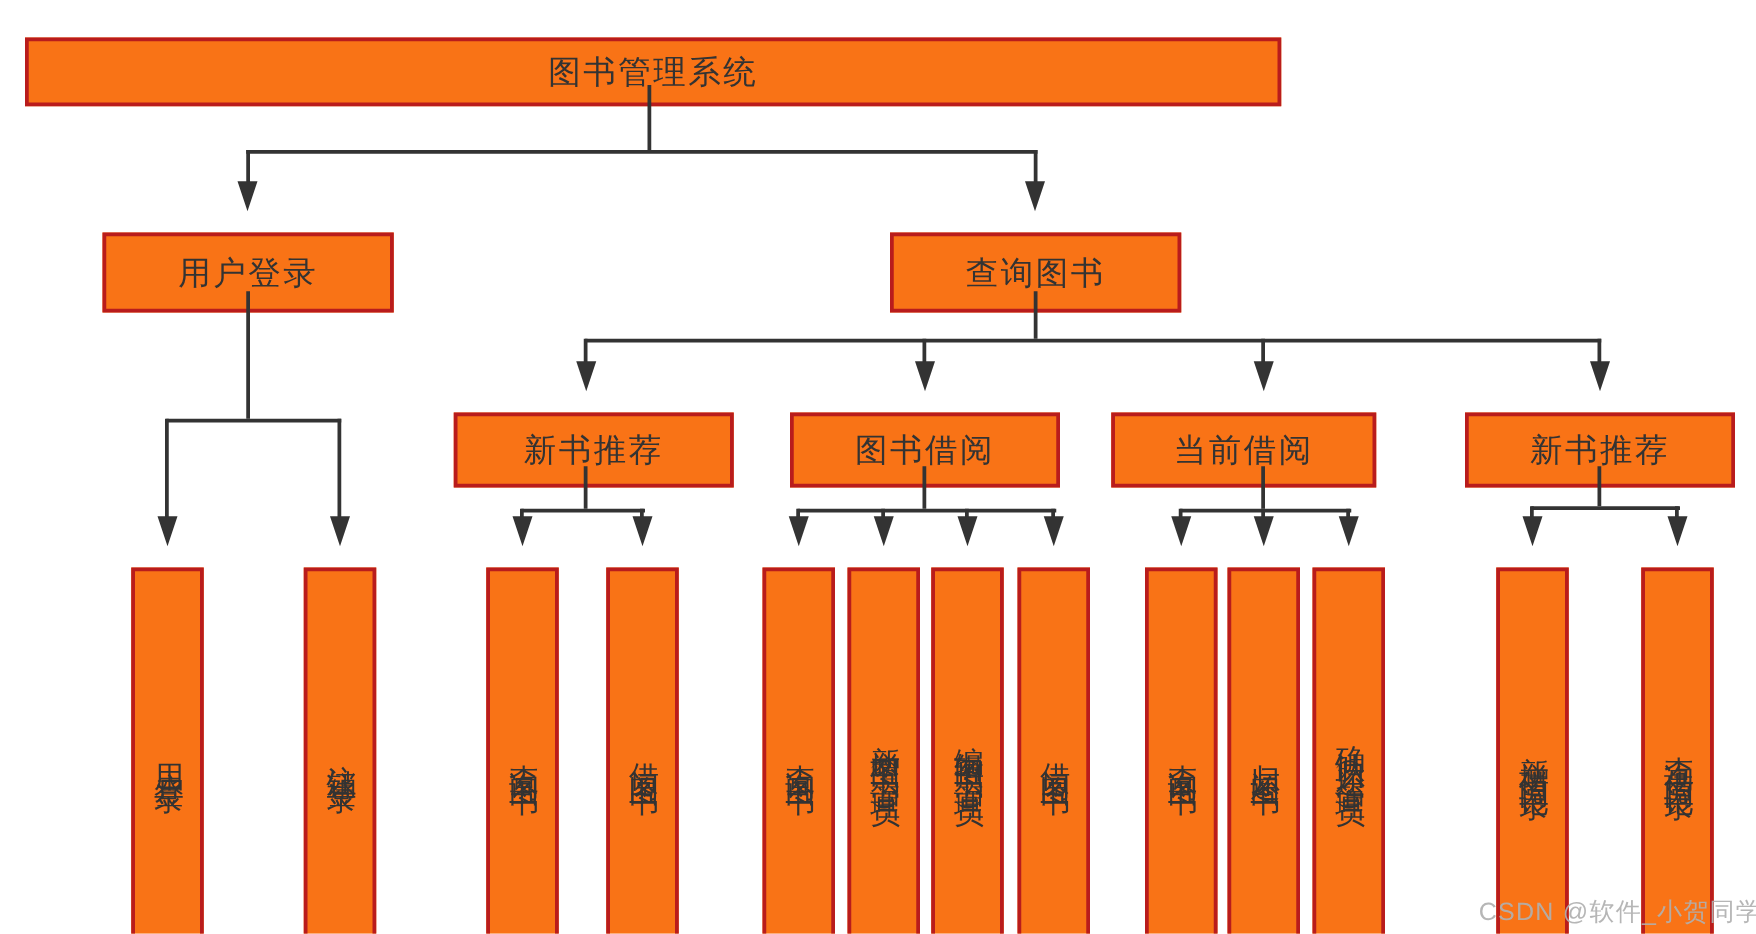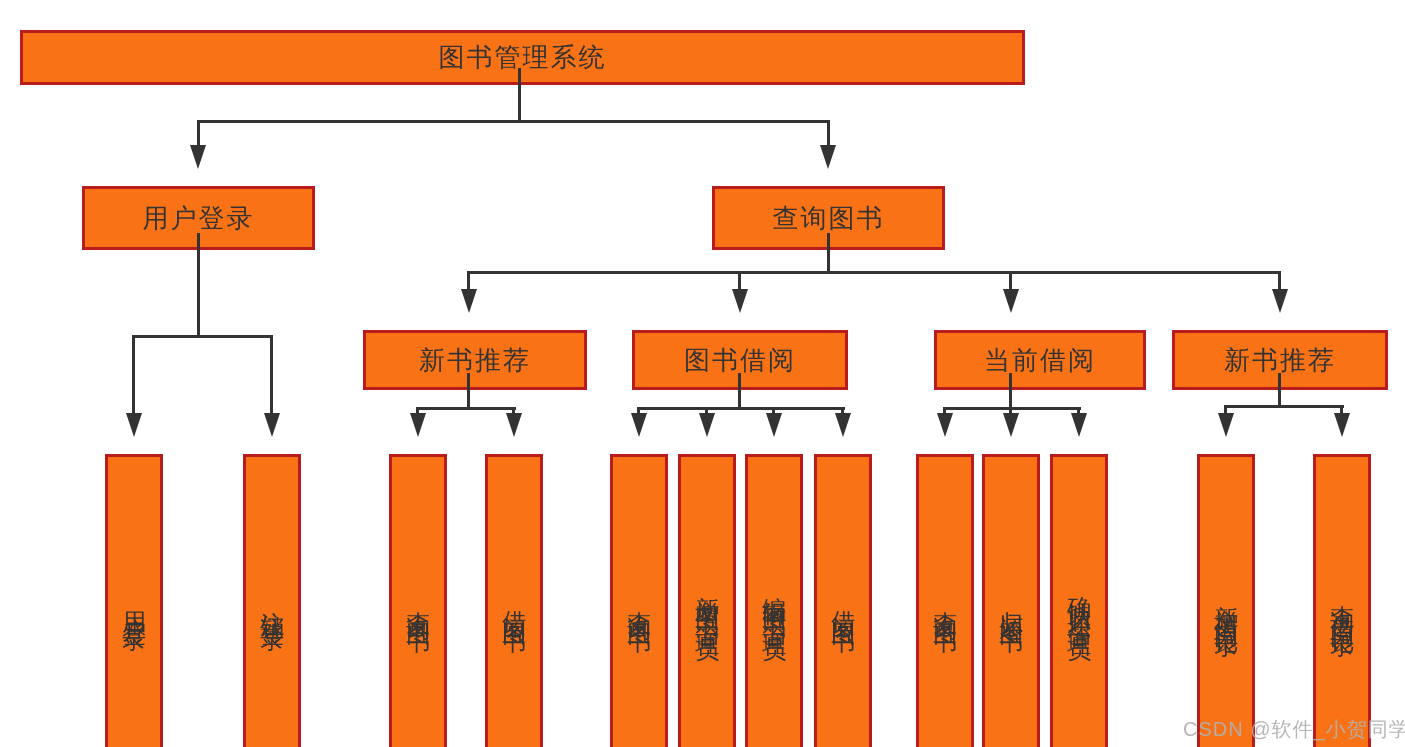--- a/index.html
+++ b/index.html
@@ -79,21 +79,21 @@
   <div class="ar" style="left:461px;top:289px;"></div>
   <div class="vl" style="left:738px;top:271px;height:20px;"></div>
   <div class="ar" style="left:732px;top:289px;"></div>
   <div class="vl" style="left:1009px;top:271px;height:20px;"></div>
   <div class="ar" style="left:1003px;top:289px;"></div>
   <div class="vl" style="left:1278px;top:271px;height:20px;"></div>
   <div class="ar" style="left:1272px;top:289px;"></div>
 
   <div class="box hbox" style="left:363px;top:313px;width:224px;height:60px;">新书推荐</div>
   <div class="box hbox" style="left:632px;top:313px;width:216px;height:60px;">图书借阅</div>
-  <div class="box hbox" style="left:934px;top:313px;width:212px;height:60px;">当前借阅</div>
+  <div class="box hbox" style="left:889px;top:313px;width:212px;height:60px;">当前借阅</div>
   <div class="box hbox" style="left:1172px;top:313px;width:216px;height:60px;">新书推荐</div>
 
   <div class="vl" style="left:467px;top:373px;height:34px;"></div>
   <div class="hl" style="left:417px;top:407px;width:99px;"></div>
   <div class="vl" style="left:416px;top:407px;height:8px;"></div>
   <div class="ar" style="left:410px;top:413px;"></div>
   <div class="vl" style="left:512px;top:407px;height:8px;"></div>
   <div class="ar" style="left:506px;top:413px;"></div>
 
   <div class="vl" style="left:738px;top:373px;height:34px;"></div>

